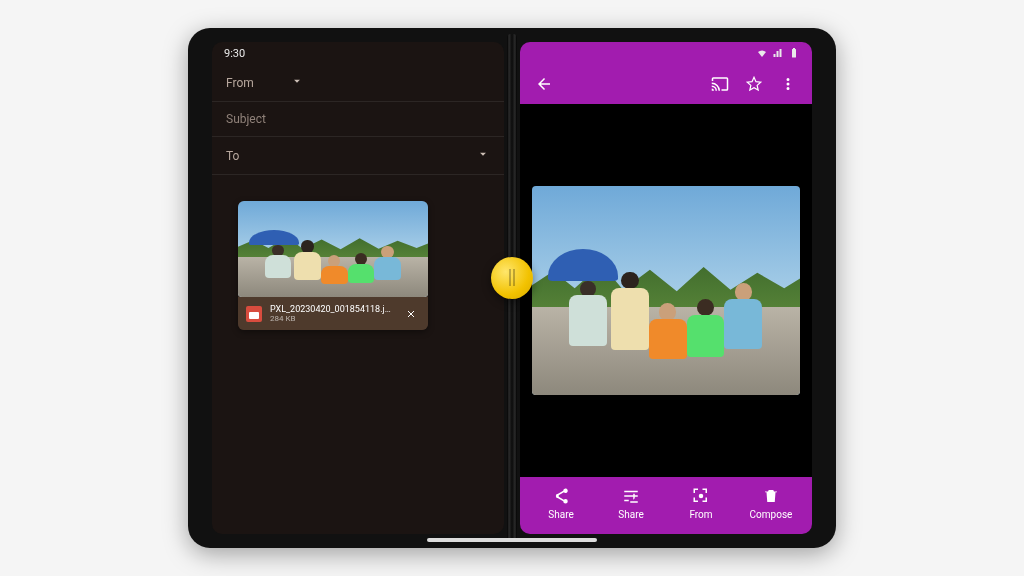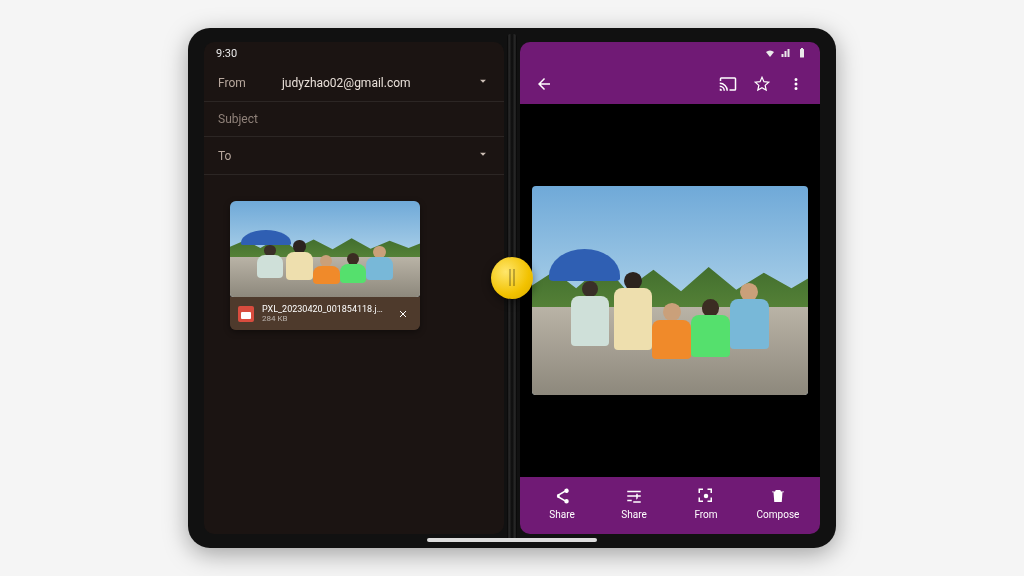--- a/index.html
+++ b/index.html
@@ -1,21 +1,21 @@
 <!DOCTYPE html>
 <html><head>
 <meta charset="utf-8">
 <style>
   html,body{margin:0;padding:0;width:1024px;height:576px;background:#f5f5f5;font-family:Roboto,Arial,sans-serif;overflow:hidden;}
   .stage{position:relative;width:1024px;height:576px;display:flex;align-items:center;justify-content:center;}
-  .device{width:648px;height:520px;background:#111;border-radius:22px;box-shadow:0 6px 24px rgba(0,0,0,.35);position:relative;display:flex;padding:14px 16px;box-sizing:border-box;}
+  .device{width:648px;height:520px;background:#111;border-radius:22px;box-shadow:0 6px 24px rgba(0,0,0,.35);position:relative;display:flex;padding:14px 24px;box-sizing:border-box;}
   .hinge{position:absolute;left:50%;top:6px;bottom:6px;width:10px;transform:translateX(-50%);background:linear-gradient(90deg,#000 0%,#2b2b2b 20%,#0b0b0b 50%,#2b2b2b 80%,#000 100%);border-radius:4px;}
   .screen{flex:1;background:#181311;border-radius:10px;position:relative;overflow:hidden;display:flex;flex-direction:column;color:#e7e1dd;}
   .screen.left{margin-right:8px;background:#1b1412;}
-  .screen.right{margin-left:8px;background:#701a75;}
+  .screen.right{margin-left:8px;background:#a21caf;}
   .status{height:22px;display:flex;align-items:center;padding:0 12px;font-size:11px;color:#e9e9e9;}
   .status .spacer{flex:1;}
   .status svg{width:12px;height:12px;fill:#eaeaea;margin-left:4px;}
   
   .app-bar{display:flex;align-items:center;padding:6px 10px 4px;gap:10px;}
   .app-bar .title{font-size:18px;color:#ece5e0;flex:1;}
   .iconbtn{width:28px;height:28px;display:flex;align-items:center;justify-content:center;border-radius:50%;cursor:pointer;}
   .iconbtn svg{width:18px;height:18px;fill:#e8e1db;}
   .field{display:flex;align-items:center;padding:10px 14px;border-bottom:1px solid rgba(255,255,255,.08);font-size:12px;color:#cdbfb6;gap:24px;}
   .field .lbl{width:40px;color:#b7a79d;font-size:12px;}
@@ -72,21 +72,20 @@
     <div class="hinge"></div>
 
     <div class="screen left">
       <div class="status">
         <span>9:30</span>
         <span class="spacer"></span>
       </div>
 
       <div class="field">
         <span class="lbl">From</span>
-        <span class="val">judyzhao02@gmail.com</span>
         <span class="chev"><svg viewBox="0 0 24 24">
               <path d="M7 10l5 5 5-5z"></path>
             </svg></span>
       </div>
       <div class="field">
         <span class="val placeholder">Subject</span>
       </div>
       <div class="field">
         <span class="lbl">To</span>
         <span class="val placeholder"></span>

